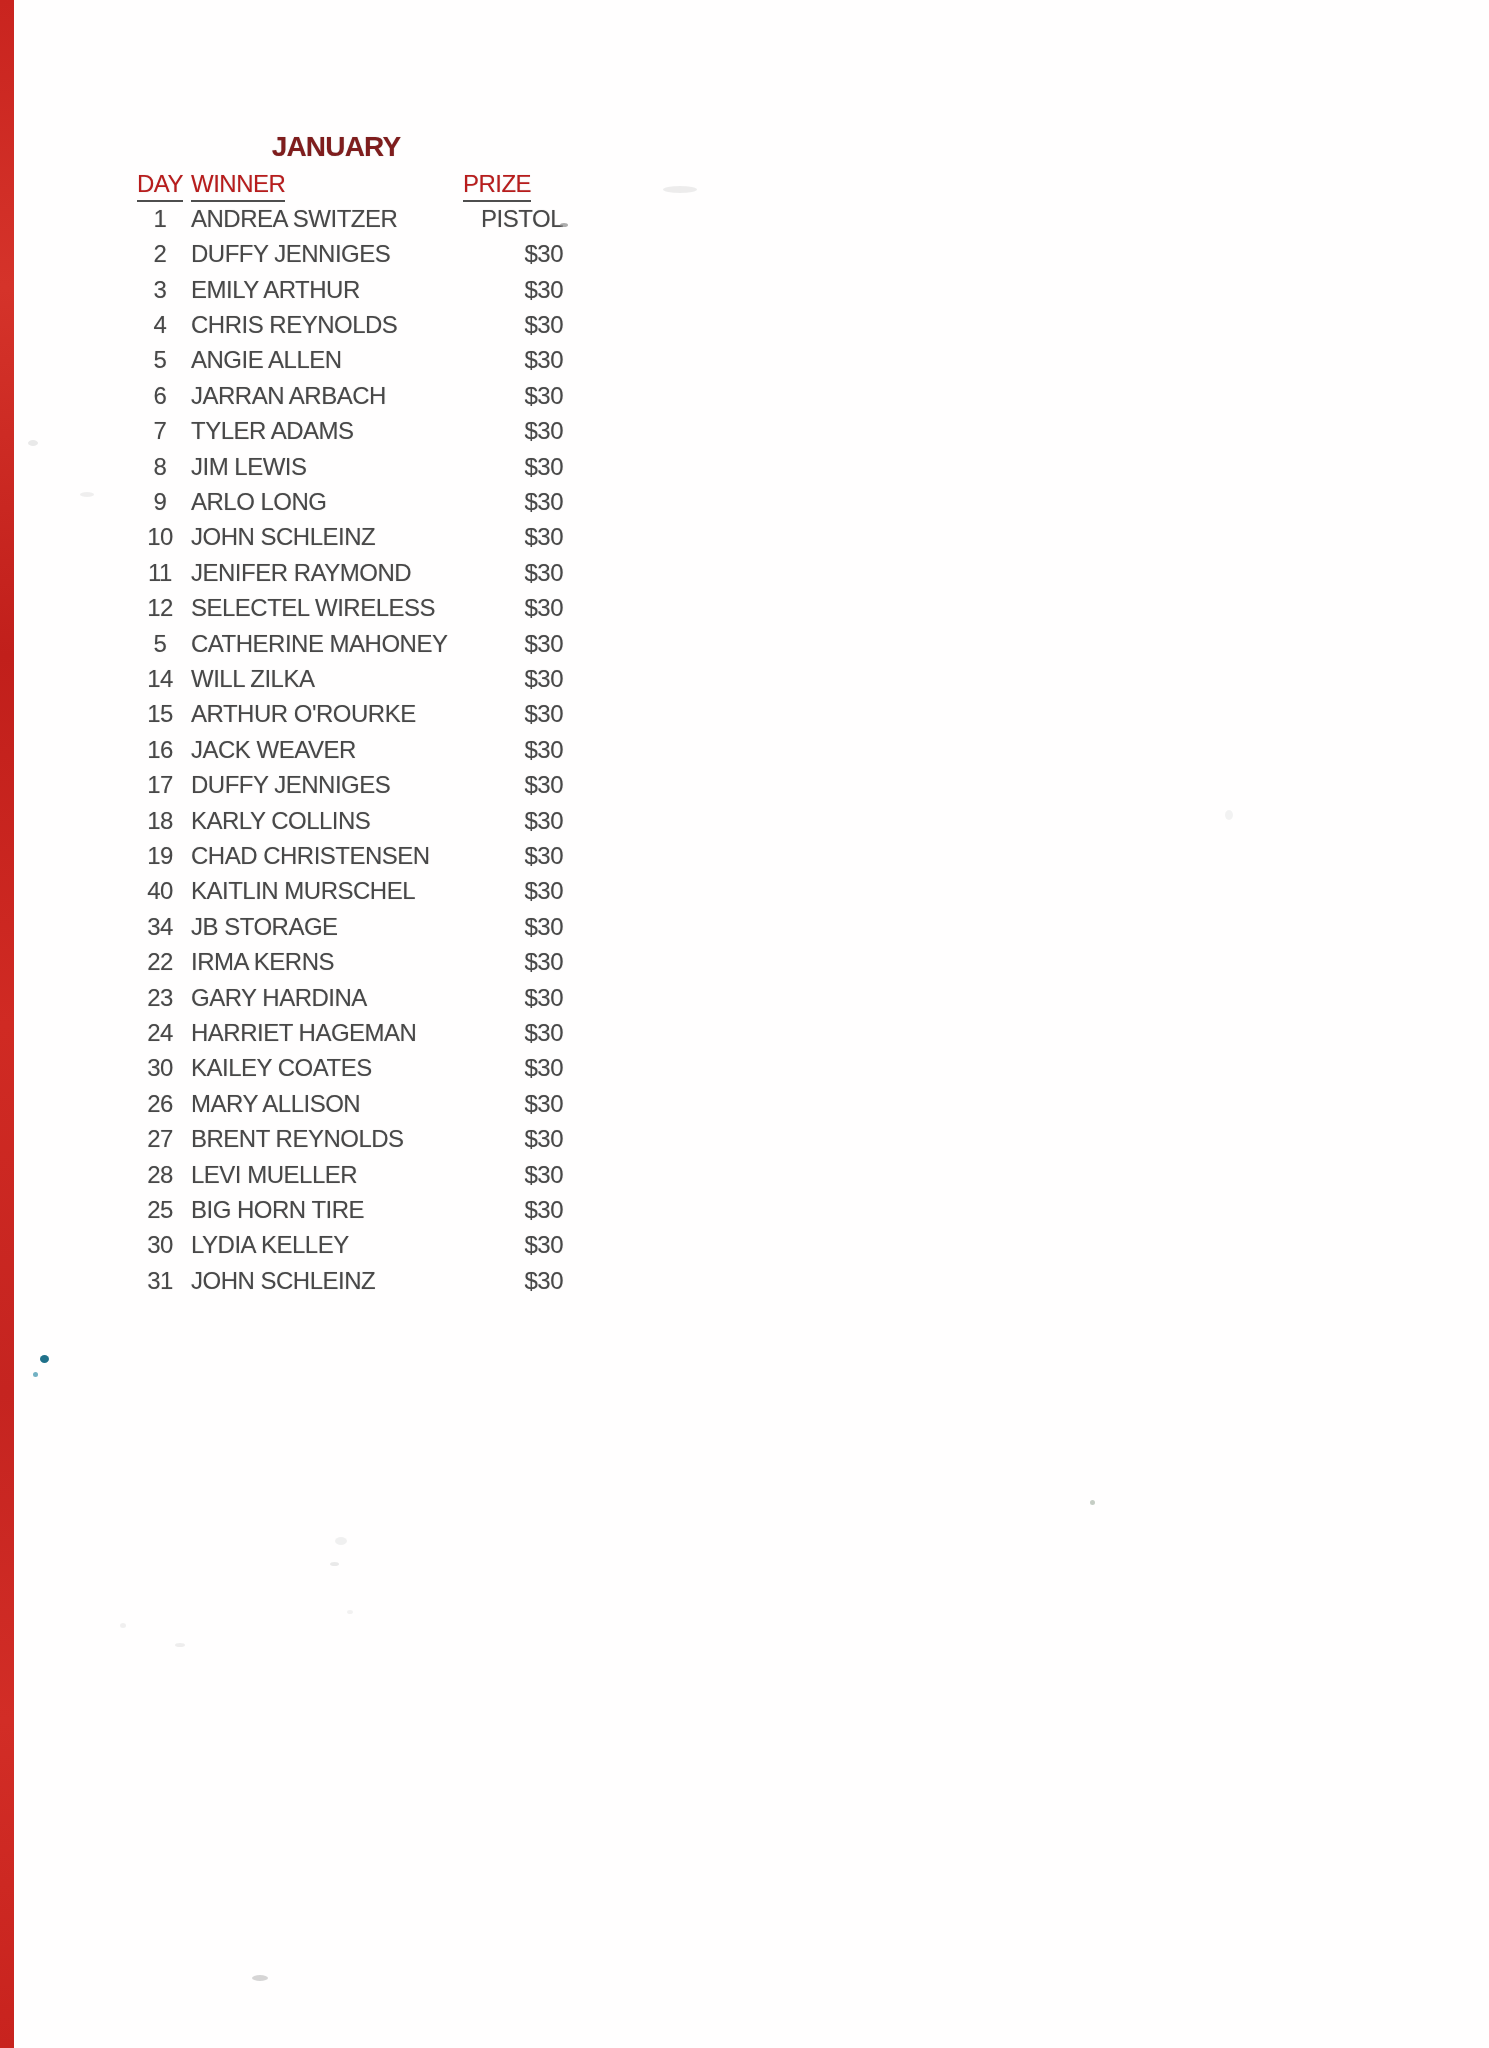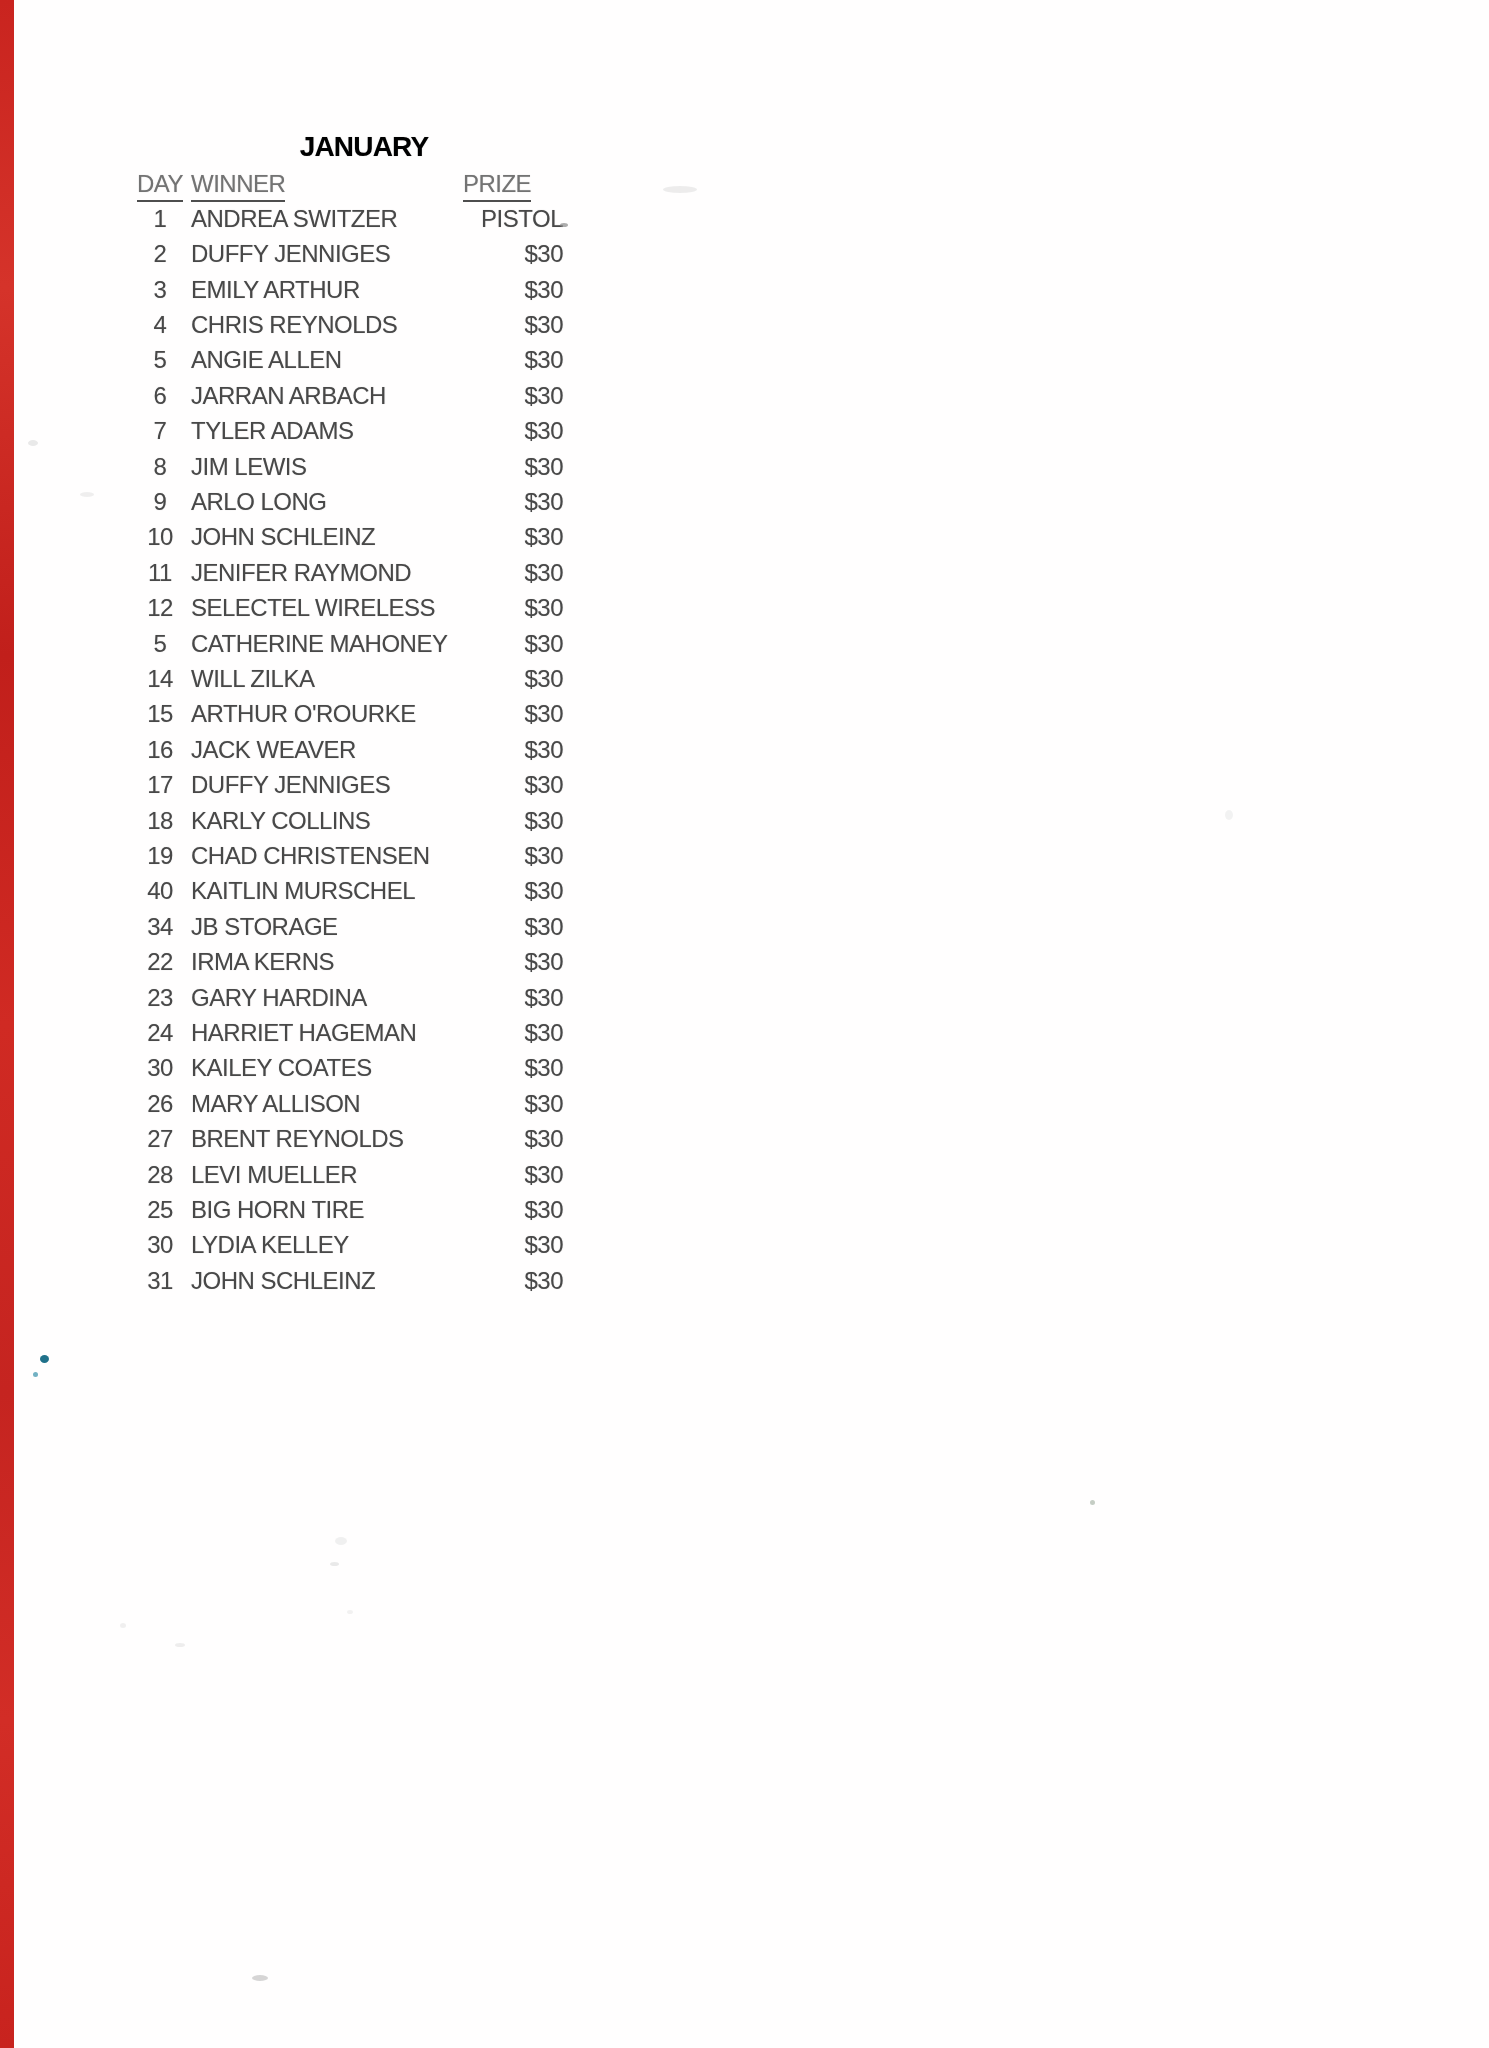--- a/index.html
+++ b/index.html
@@ -18,30 +18,30 @@
   
   #edge-stripe {
     position: absolute; left: 0; top: 0;
     width: 14px; height: 2048px;
     background: linear-gradient(180deg,
       #c9241f 0%, #d5332a 14%, #c11f1b 32%, #d02a23 50%,
       #c52420 68%, #d22d26 84%, #c8231e 100%);
   }
   
   #month-title {
-    position: absolute; left: 264px; top: 131px; width: 200px;
+    position: absolute; left: 236px; top: 131px; width: 200px;
     text-align: center;
     font-size: 28px; font-weight: 700; letter-spacing: -0.8px;
-    color: #000000;
+    color: #7f1d1d;
     text-shadow: 0 0 1px rgba(61,61,61,0.35);
   }
   
   .hdr {
     position: absolute; top: 170px;
-    font-size: 24px; color: #737373; letter-spacing: -0.5px;
+    font-size: 24px; color: #b91c1c; letter-spacing: -0.5px;
     text-shadow: 0 0 1px rgba(69,69,69,0.3);
   }
   #hdr-day   { left: 129px; width: 62px; text-align: center; }
   #hdr-winner{ left: 191px; }
   #hdr-prize { left: 431px; width: 132px; text-align: center; text-decoration: underline; }
   .hdr .u {
     display: inline-block;
     padding-bottom: 2px;
     border-bottom: 2px solid #4e4e4e;
   }

